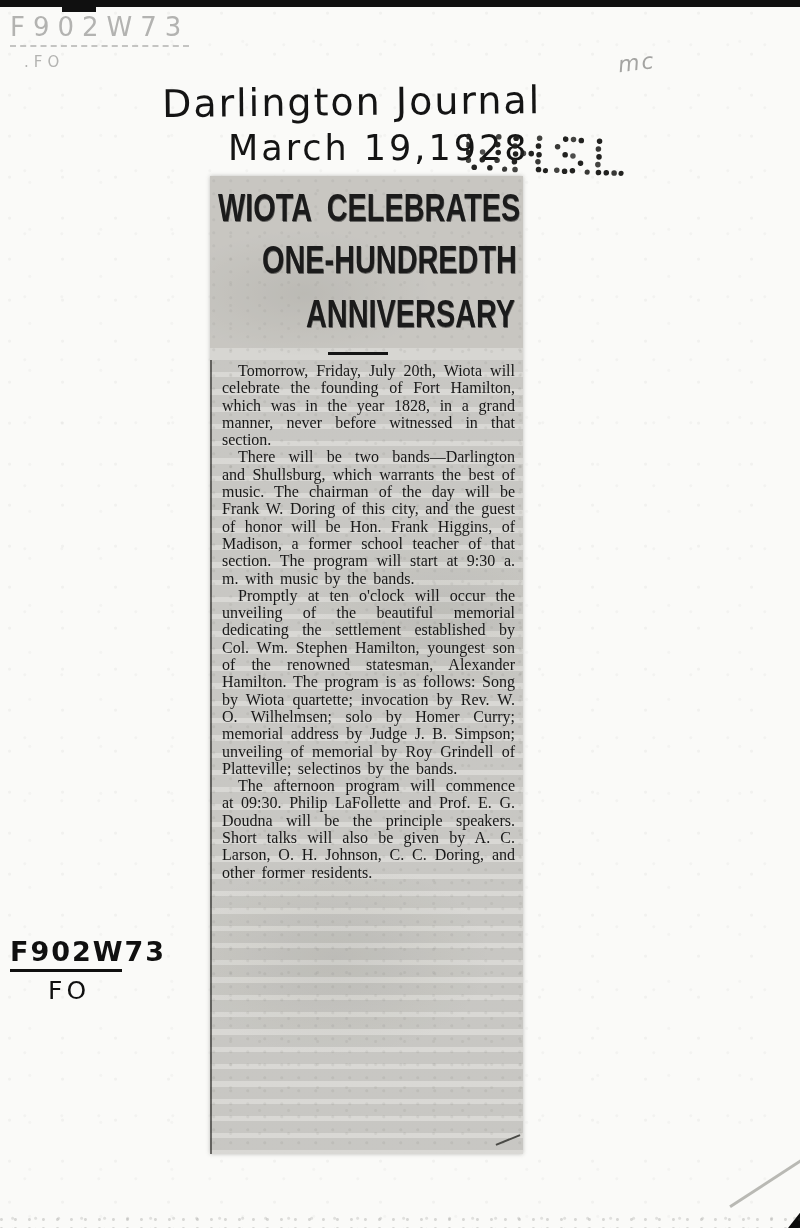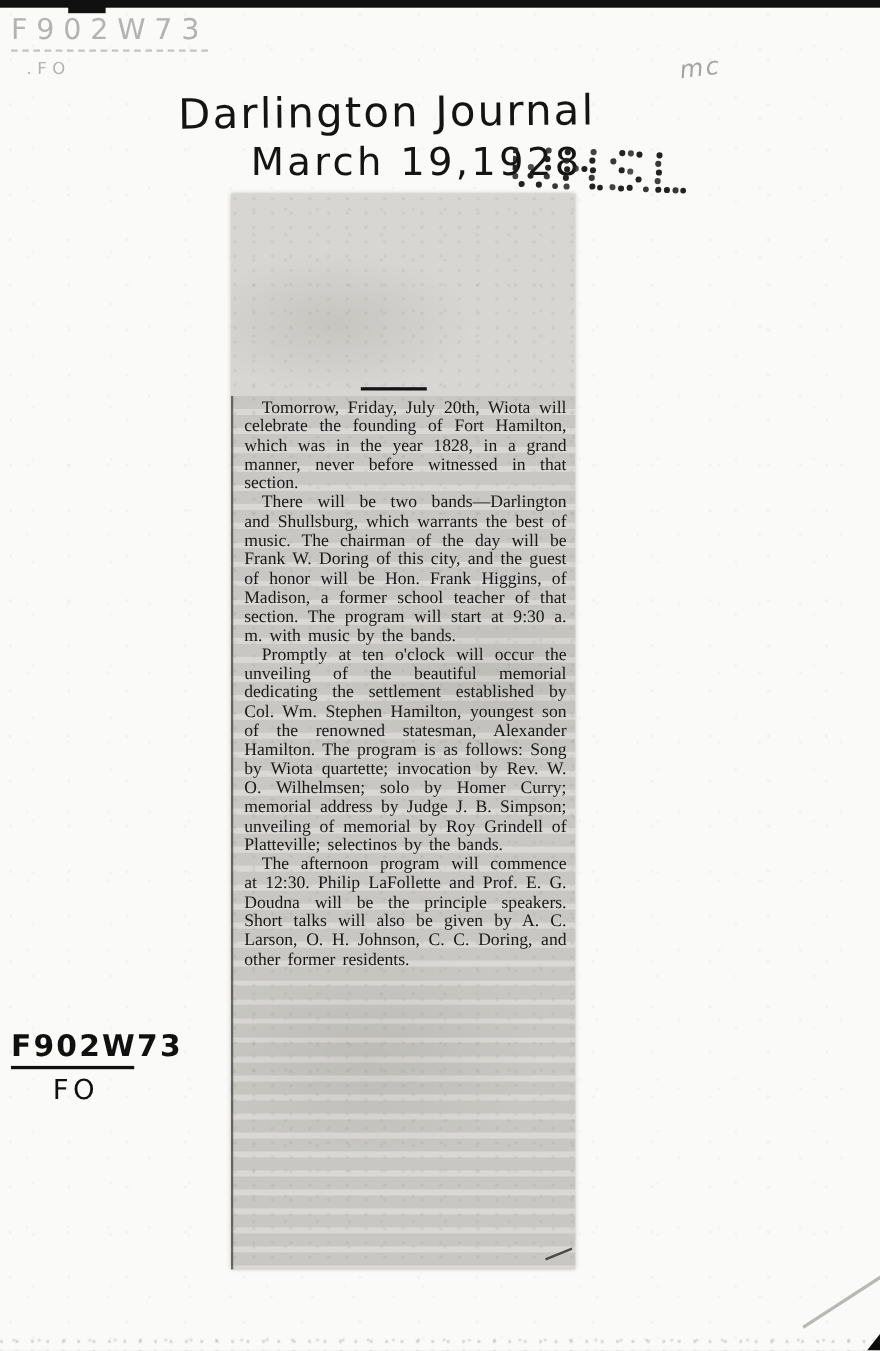--- a/index.html
+++ b/index.html
@@ -187,26 +187,31 @@
       <circle cx="153" cy="23" r="3.2"></circle>
       <circle cx="152" cy="32" r="3.2" opacity=".85"></circle>
       <circle cx="153" cy="41" r="3.2"></circle>
         <circle cx="162" cy="41" r="3.2"></circle>
         <circle cx="171" cy="41" r="3.2" opacity=".9"></circle>
       <circle cx="179" cy="41" r="3.0"></circle>
     </g>
   </svg>
 
   <div class="clipping">
+    <div class="headline-block">
+      <div class="hl hl-1">WIOTA CELEBRATES</div>
+      <div class="hl hl-2">ONE-HUNDREDTH</div>
+      <div class="hl hl-3">ANNIVERSARY</div>
+    </div>
     <div class="rule"></div>
     <div class="body-text">
       <p>Tomorrow, Friday, July 20th, Wiota will celebrate the founding of Fort Hamilton, which was in the year 1828, in a grand manner, never before witnessed in that section.</p>
       <p>There will be two bands—Darlington and Shullsburg, which warrants the best of music. The chairman of the day will be Frank W. Doring of this city, and the guest of honor will be Hon. Frank Higgins, of Madison, a former school teacher of that section. The program will start at 9:30 a. m. with music by the bands.</p>
       <p>Promptly at ten o'clock will occur the unveiling of the beautiful memorial dedicating the settlement established by Col. Wm. Stephen Hamilton, youngest son of the renowned statesman, Alexander Hamilton. The program is as follows: Song by Wiota quartette; invocation by Rev. W. O. Wilhelmsen; solo by Homer Curry; memorial address by Judge J. B. Simpson; unveiling of memorial by Roy Grindell of Platteville; selectinos by the bands.</p>
-      <p>The afternoon program will commence at 12:30. Philip LaFollette and Prof. E. G. Doudna will be the principle speakers. Short talks will also be given by A. C. Larson, O. H. Johnson, C. C. Doring, and other former residents.</p>
+      <p>The afternoon program will commence at 09:30. Philip LaFollette and Prof. E. G. Doudna will be the principle speakers. Short talks will also be given by A. C. Larson, O. H. Johnson, C. C. Doring, and other former residents.</p>
     </div>
     <div class="clip-pen-tick"></div>
   </div>
 
   <div class="ink-call">
     <div class="l1">F902W73</div>
     <div class="underline"></div>
     <div class="l2">FO</div>
   </div>
 

